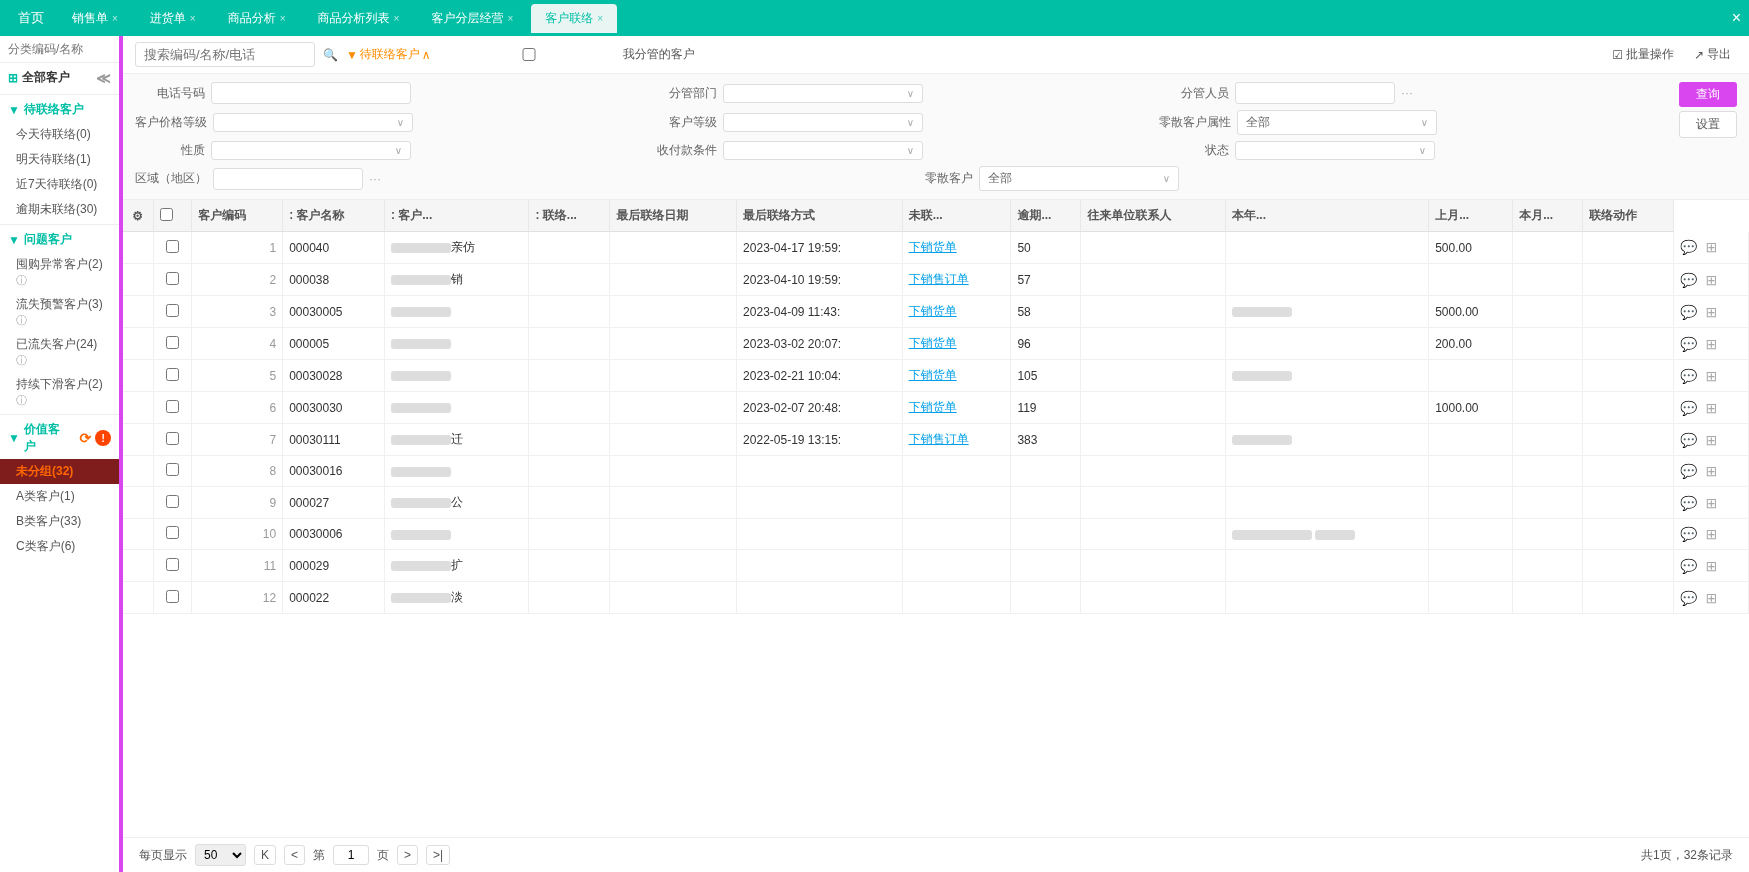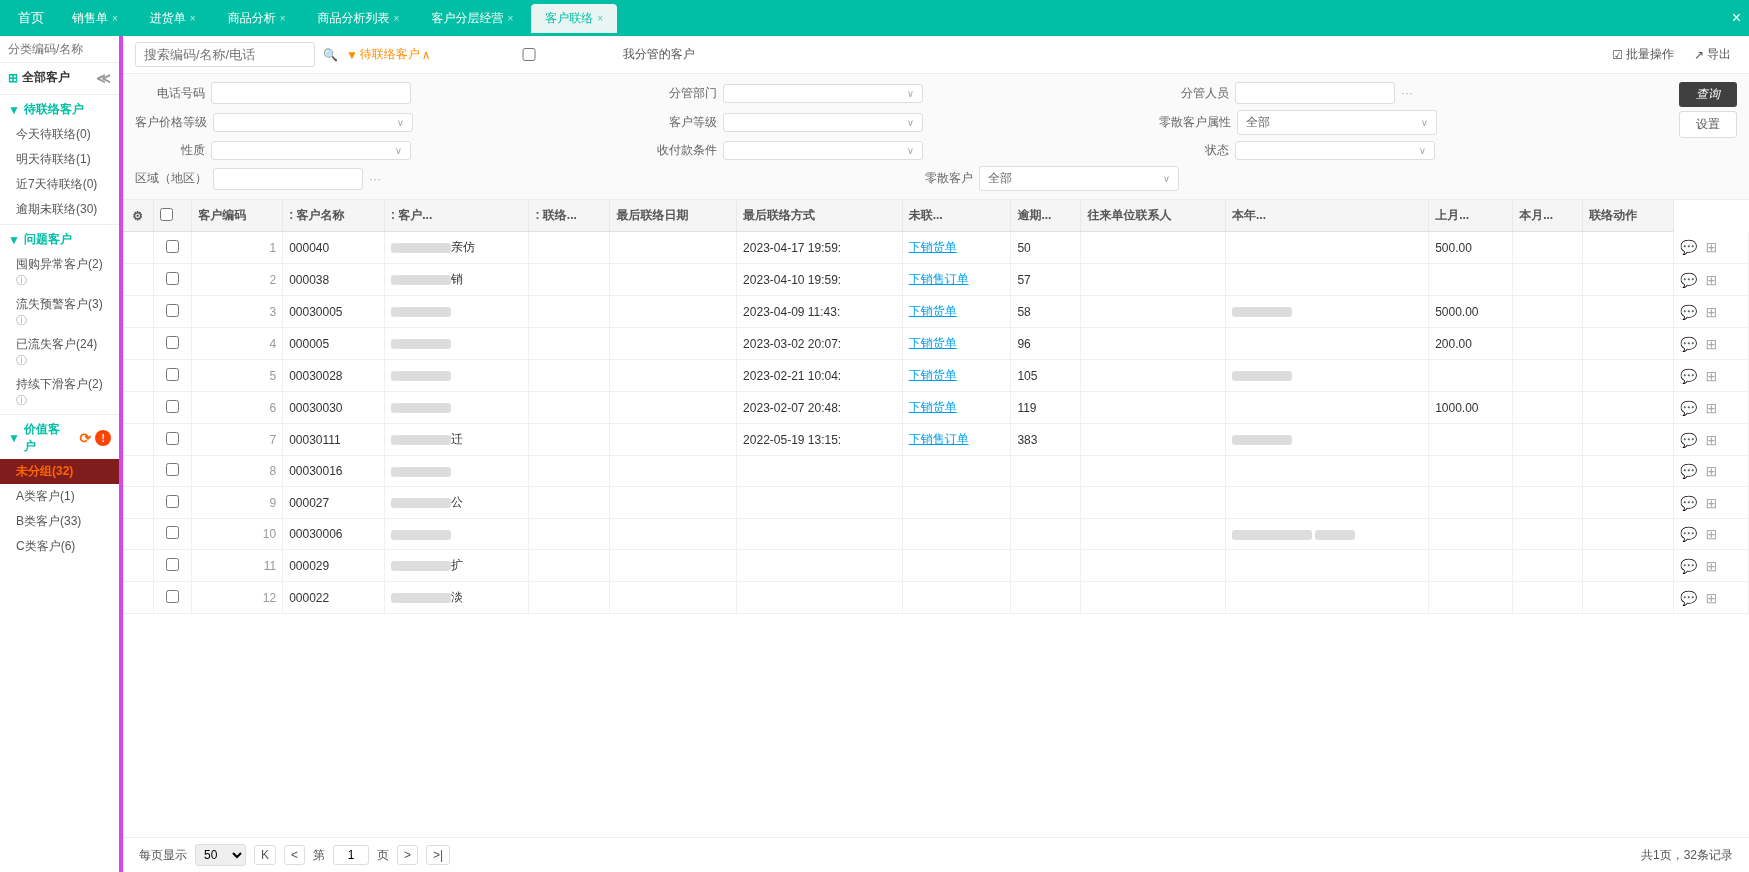--- a/index.html
+++ b/index.html
@@ -177,28 +177,27 @@
       font-size: 12px;
       outline: none;
     }
     .filter-actions {
       display: flex;
       flex-direction: column;
       gap: 4px;
       padding-left: 8px;
     }
     .btn-primary {
-      background: #404040;
+      background: #d946ef;
       color: white;
       border: none;
       border-radius: 3px;
       padding: 4px 16px;
       cursor: pointer;
       font-size: 12px;
-      font-style: italic;
     }
     .btn-secondary {
       background: white;
       color: #555;
       border: 1px solid #ddd;
       border-radius: 3px;
       padding: 4px 16px;
       cursor: pointer;
       font-size: 12px;
     }

